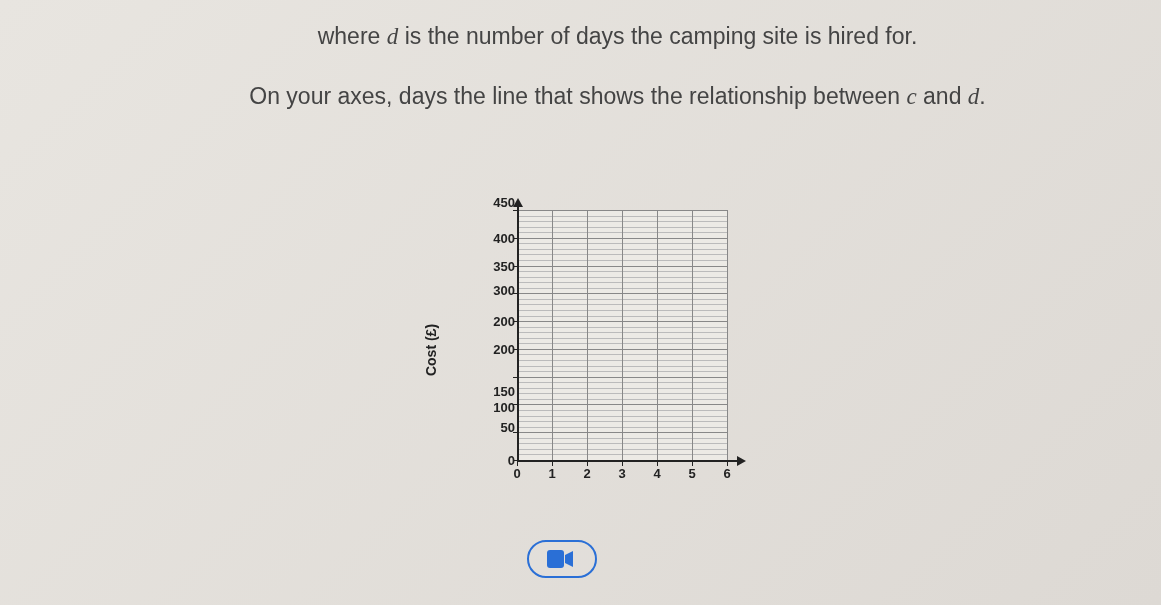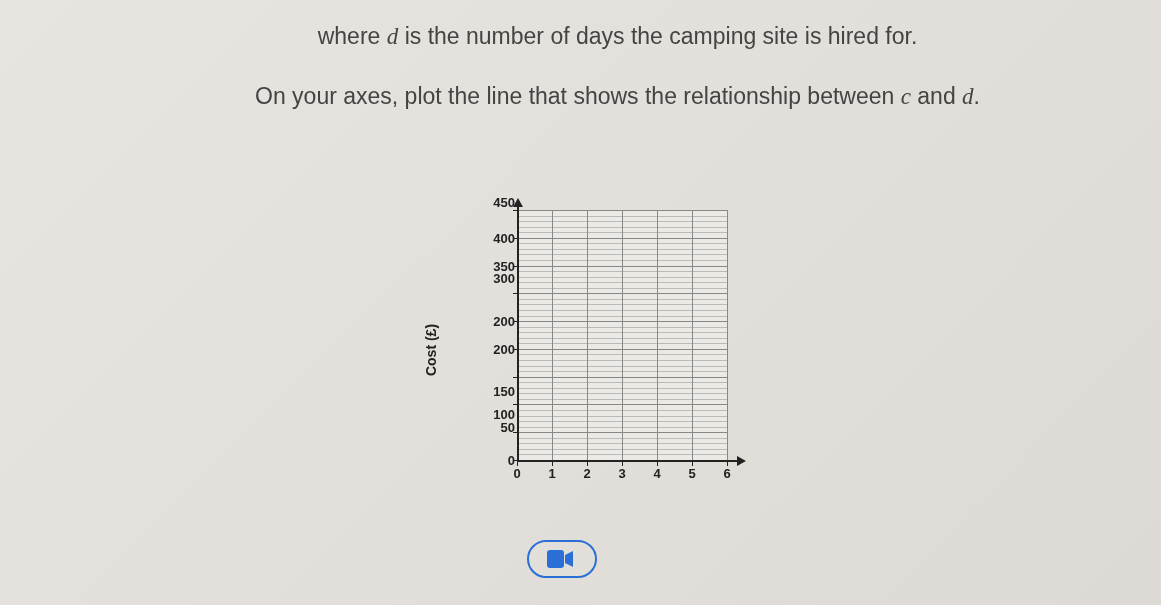--- a/index.html
+++ b/index.html
@@ -129,21 +129,21 @@
 </head>
 <body>
 
 <div class="page">
 
   <div class="text-block">
     <div class="line1">
       <span>where </span><span class="italic-var">d</span><span> is the number of days the camping site is hired for.</span>
     </div>
     <div class="line3">
-      <span>On your axes, plot the line that shows the relationship between </span><span class="italic-var">c</span><span> and </span><span class="italic-var">d</span><span>.</span>
+      <span>On your axes, days the line that shows the relationship between </span><span class="italic-var">c</span><span> and </span><span class="italic-var">d</span><span>.</span>
     </div>
   </div>
 
   <div class="chart-wrap">
     <div class="ylabel">Cost (£)</div>
     <div class="plot-area" id="plot-area">
         <div class="grid-minor-h" style="top: 250px;"></div>
         <div class="grid-minor-h" style="top: 244.444px;"></div>
         <div class="grid-minor-h" style="top: 238.889px;"></div>
         <div class="grid-minor-h" style="top: 233.333px;"></div>
@@ -210,29 +210,29 @@
     <div class="axis-x"></div>
     <div class="axis-y"></div>
     <div class="arrow-right"></div>
     <div class="arrow-up"></div>
     <div id="tick-layer">
         <div class="tick-y" style="top: 260px;"></div>
         <div class="ytick-label" style="top: 260px;">0</div>
         <div class="tick-y" style="top: 232.222px;"></div>
         <div class="ytick-label" style="top: 227px;">50</div>
         <div class="tick-y" style="top: 204.444px;"></div>
-        <div class="ytick-label" style="top: 214px;">100</div>
+        <div class="ytick-label" style="top: 207px;">100</div>
         <div class="tick-y" style="top: 176.667px;"></div>
         <div class="ytick-label" style="top: 191px;">150</div>
         <div class="tick-y" style="top: 148.889px;"></div>
         <div class="ytick-label" style="top: 148.889px;">200</div>
         <div class="tick-y" style="top: 121.111px;"></div>
         <div class="ytick-label" style="top: 121.111px;">200</div>
         <div class="tick-y" style="top: 93.3333px;"></div>
-        <div class="ytick-label" style="top: 78px;">300</div>
+        <div class="ytick-label" style="top: 90px;">300</div>
         <div class="tick-y" style="top: 65.5556px;"></div>
         <div class="ytick-label" style="top: 65.5556px;">350</div>
         <div class="tick-y" style="top: 37.7778px;"></div>
         <div class="ytick-label" style="top: 37.7778px;">400</div>
         <div class="tick-y" style="top: 10px;"></div>
         <div class="ytick-label" style="top: 2px;">450</div>
         <div class="tick-x" style="left: 50px;"></div>
         <div class="xtick-label" style="left: 50px;">0</div>
         <div class="tick-x" style="left: 85px;"></div>
         <div class="xtick-label" style="left: 85px;">1</div>

